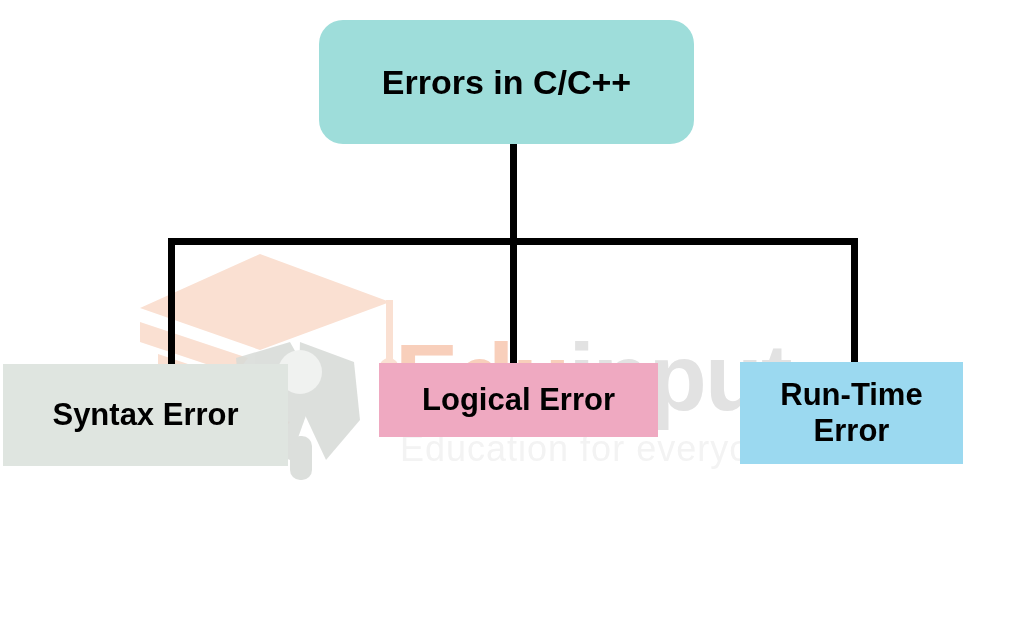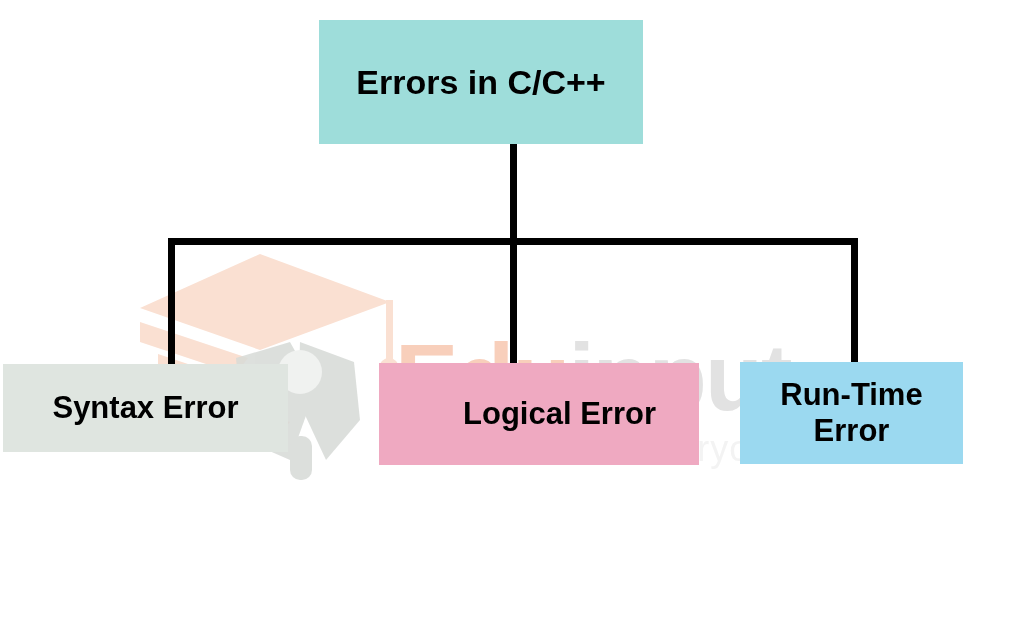--- a/index.html
+++ b/index.html
@@ -68,41 +68,41 @@
     align-items: center;
     justify-content: center;
     text-align: center;
     font-weight: bold;
     color: #000000;
     letter-spacing: 0px;
   }
   .node-root {
     left: 319px;
     top: 20px;
-    width: 324px;
+    width: 375px;
     height: 124px;
     background: #9eddda;
     font-size: 34px;
+    border-radius: 24px;
   }
   .node-syntax {
     left: 3px;
     top: 364px;
     width: 285px;
-    height: 88px;
+    height: 102px;
     background: #dfe5e0;
     font-size: 31px;
   }
   .node-logical {
     left: 379px;
     top: 363px;
     width: 279px;
-    height: 102px;
+    height: 74px;
     background: #efa9c1;
     font-size: 31px;
-    padding-left: 41px;
   }
   .node-runtime {
     left: 740px;
     top: 362px;
     width: 223px;
     height: 102px;
     background: #9bd9f0;
     font-size: 31px;
   }
 </style>

